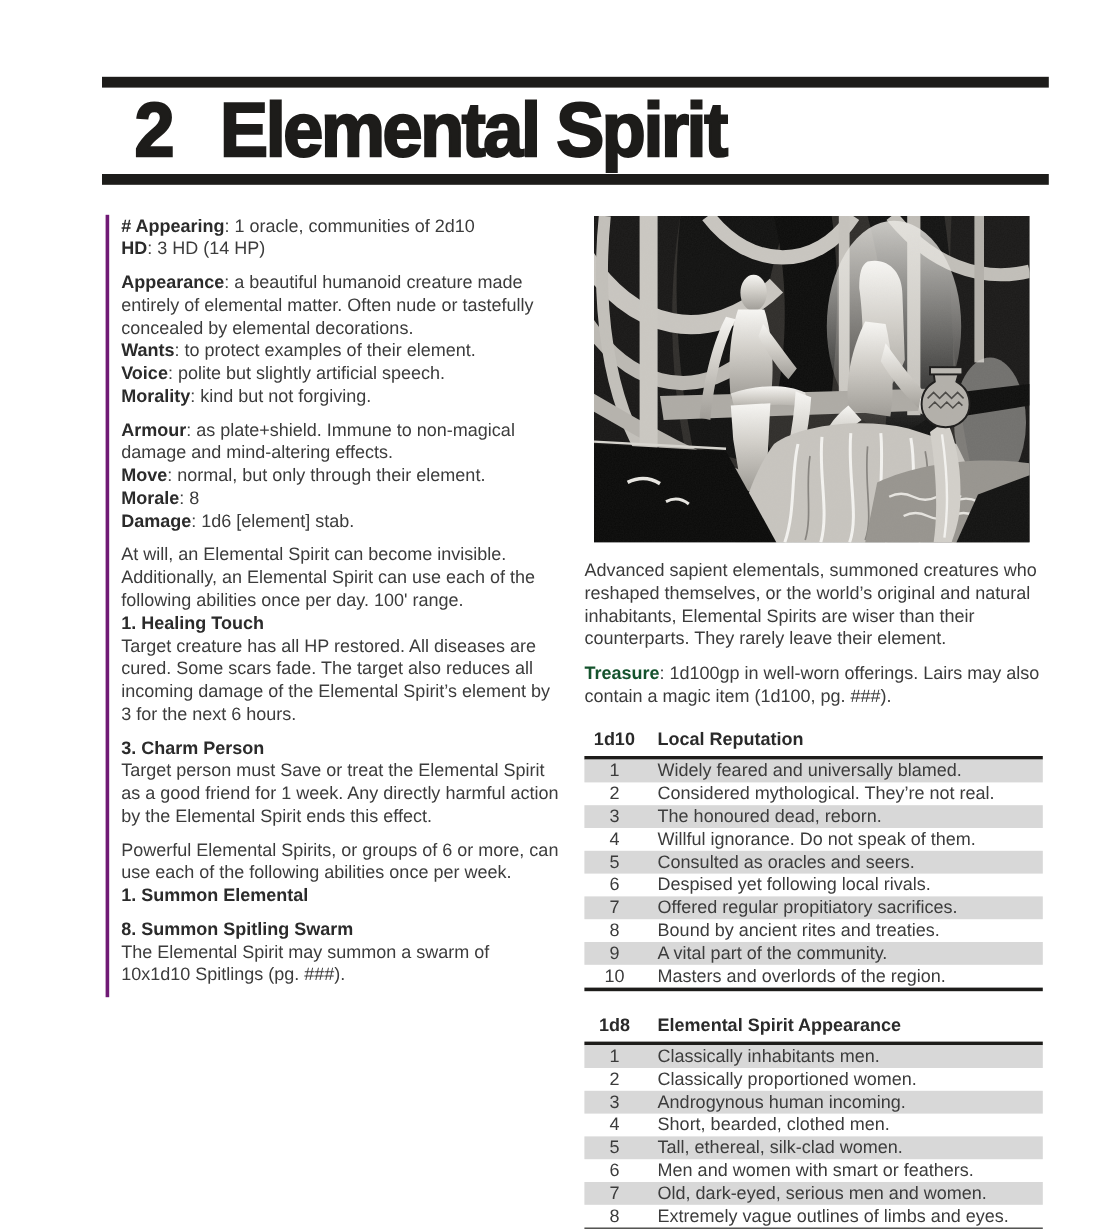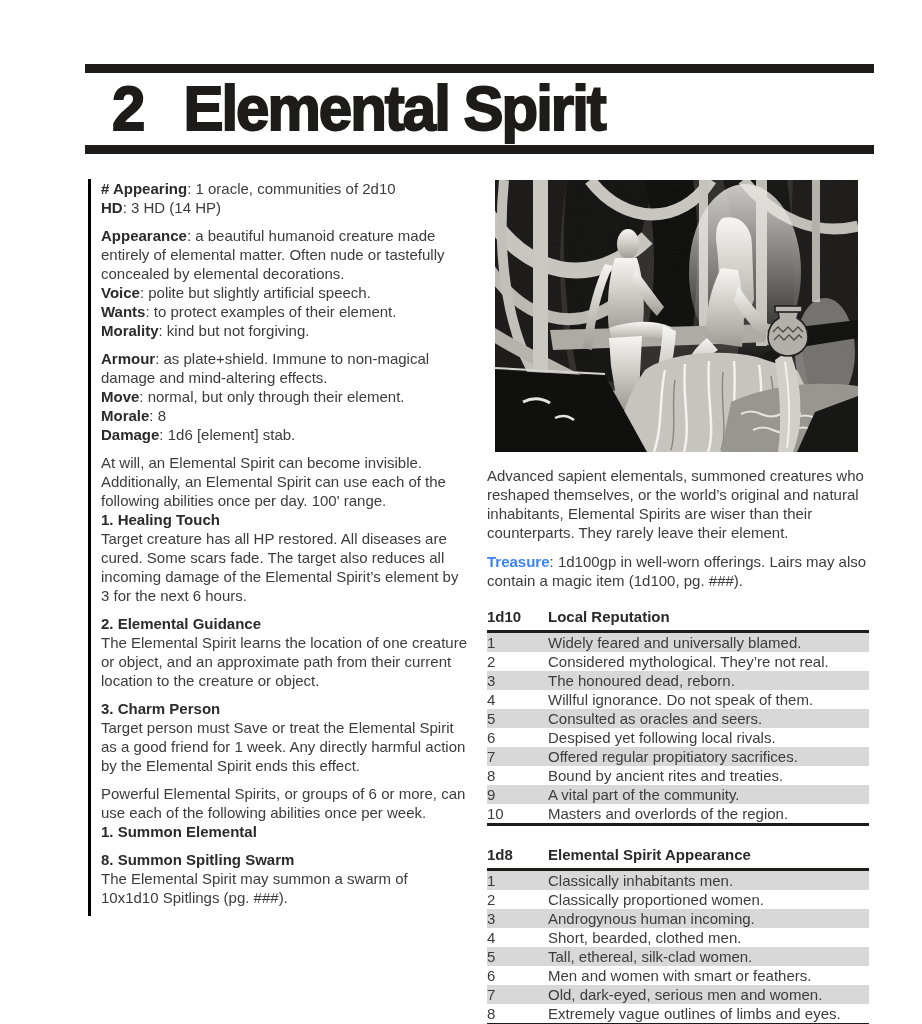--- a/index.html
+++ b/index.html
@@ -13,39 +13,39 @@
   .bar{height:9px;background:#1d1c1a;}
   .title-row{display:flex;align-items:flex-end;gap:40px;padding:1px 0 3px 27px;height:68px;}
   .title-num,.title-text{
     display:inline-block;font-weight:bold;font-size:60px;line-height:62px;color:#1d1c1a;
     letter-spacing:-2px;-webkit-text-stroke:1.8px #1d1c1a;transform:scaleY(1.06);transform-origin:bottom;
     white-space:nowrap;
   }
   
   .left-col{
     position:absolute;left:88px;top:179px;width:368px;
-    border-left:3px solid #000000;padding-left:10px;
+    border-left:3px solid #701a75;padding-left:10px;
     font-size:15px;line-height:19px;
   }
   .left-col p{margin:0;}
   .stat-block,.ability,.para{margin-bottom:9px;}
   .stat-label,.ability-title{font-weight:bold;color:#2b2b2b;}
   .ability-title{margin:0;}
   .right-col{position:absolute;left:487px;top:180px;width:389px;font-size:15px;line-height:19px;}
   
   .illu{display:block;margin-left:8px;width:363px;height:272px;}
   
   .intro{margin:14px 0 0 0;}
   .treasure{margin:10px 0 0 0;}
-  .treasure b{color:#3b82f6;}
+  .treasure b{color:#14532d;}
   
   #tables{margin-top:15px;}
   .rtable{border-bottom:3px solid #1d1c1a;margin-bottom:17px;width:382px;}
   .thead{display:flex;font-weight:bold;color:#2a2a2a;padding:2px 0 4px;border-bottom:3px solid #1d1c1a;}
-  .die{width:50px;text-align:left;flex:none;}
+  .die{width:50px;text-align:center;flex:none;}
   .tcell{padding-left:11px;flex:1;}
   .trow{display:flex;height:19px;align-items:center;}
   .trow.odd{background:#d8d8d8;}
 </style>
 </head>
 <body>
 
 <div>
 
   <header class="title-block">
@@ -57,39 +57,35 @@
     <div class="bar"></div>
   </header>
 
   <section class="left-col" id="left-blocks">
       <div class="stat-block">
         <p class="stat-line"><b class="stat-label"># Appearing</b>: 1 oracle, communities of 2d10</p>
         <p class="stat-line"><b class="stat-label">HD</b>: 3 HD (14 HP)</p>
       </div>
       <div class="stat-block">
         <p class="stat-line"><b class="stat-label">Appearance</b>: a beautiful humanoid creature made entirely of elemental matter. Often nude or tastefully concealed by elemental decorations.</p>
+        <p class="stat-line"><b class="stat-label">Wants</b>: to protect examples of their element.</p>
         <p class="stat-line"><b class="stat-label">Voice</b>: polite but slightly artificial speech.</p>
-        <p class="stat-line"><b class="stat-label">Wants</b>: to protect examples of their element.</p>
         <p class="stat-line"><b class="stat-label">Morality</b>: kind but not forgiving.</p>
       </div>
       <div class="stat-block">
         <p class="stat-line"><b class="stat-label">Armour</b>: as plate+shield. Immune to non-magical damage and mind-altering effects.</p>
         <p class="stat-line"><b class="stat-label">Move</b>: normal, but only through their element.</p>
         <p class="stat-line"><b class="stat-label">Morale</b>: 8</p>
         <p class="stat-line"><b class="stat-label">Damage</b>: 1d6 [element] stab.</p>
       </div>
       <p class="para">At will, an Elemental Spirit can become invisible.</p>
       <p class="para">Additionally, an Elemental Spirit can use each of the following abilities once per day. 100' range.</p>
       <div class="ability">
         <p class="ability-title">1. Healing Touch</p>
         <p class="ability-text">Target creature has all HP restored. All diseases are cured. Some scars fade. The target also reduces all incoming damage of the Elemental Spirit’s element by 3 for the next 6 hours.</p>
-      </div>
-      <div class="ability">
-        <p class="ability-title">2. Elemental Guidance</p>
-        <p class="ability-text">The Elemental Spirit learns the location of one creature or object, and an approximate path from their current location to the creature or object.</p>
       </div>
       <div class="ability">
         <p class="ability-title">3. Charm Person</p>
         <p class="ability-text">Target person must Save or treat the Elemental Spirit as a good friend for 1 week. Any directly harmful action by the Elemental Spirit ends this effect.</p>
       </div>
       <p class="para">Powerful Elemental Spirits, or groups of 6 or more, can use each of the following abilities once per week.</p>
       <div class="ability">
         <p class="ability-title">1. Summon Elemental</p>
       </div>
       <div class="ability">

